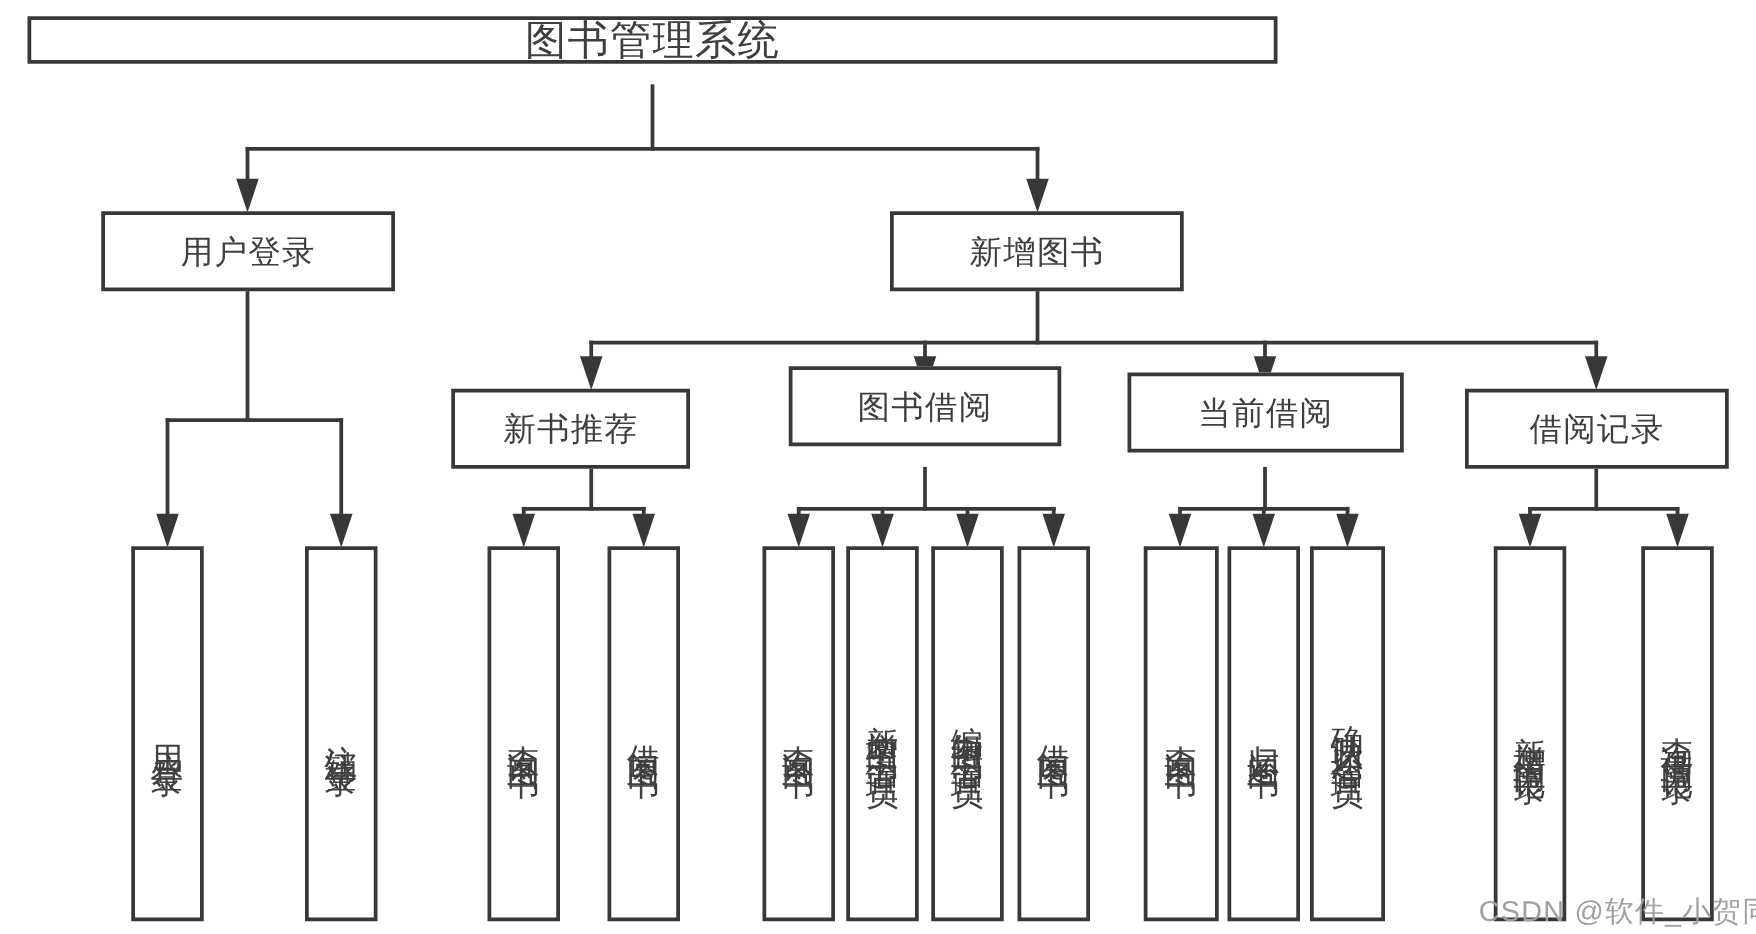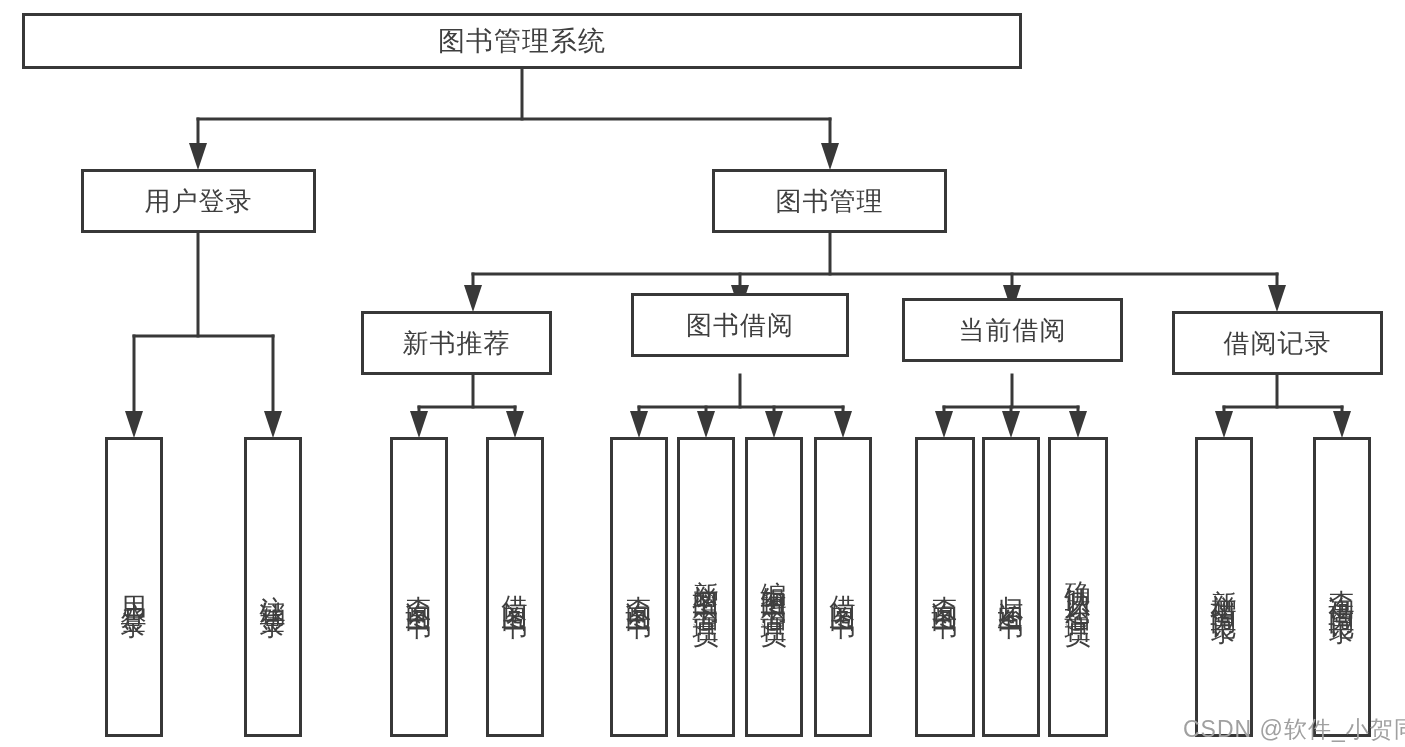--- a/index.html
+++ b/index.html
@@ -39,21 +39,21 @@
     display: flex;
     align-items: center;
     justify-content: center;
     z-index: 2;
   }
   .hbox {
     height: 64px;
     font-size: 26px;
     letter-spacing: 1px;
   }
-  .hbox.root { height: 56px; font-size: 27px; }
+  .hbox.root { height: 38px; font-size: 33px; }
   .vbox {
     top: 437px;
     width: 58px;
     height: 300px;
     font-size: 26px;
   }
   .vbox .label {
     writing-mode: vertical-rl;
     text-orientation: mixed;
     letter-spacing: 6px;
@@ -143,21 +143,21 @@
   </svg>
 
   <div class="node hbox root" style="left:22px; top:13px; width:1000px;">
     <span class="label">图书管理系统</span>
   </div>
 
   <div class="node hbox" style="left:81px; top:169px; width:235px;">
     <span class="label">用户登录</span>
   </div>
   <div class="node hbox" style="left:712px; top:169px; width:235px;">
-    <span class="label">图书管理</span>
+    <span class="label">新增图书</span>
   </div>
 
   <div class="node hbox" style="left:361px; top:311px; width:191px;">
     <span class="label">新书推荐</span>
   </div>
   <div class="node hbox" style="left:631px; top:293px; width:218px;">
     <span class="label">图书借阅</span>
   </div>
   <div class="node hbox" style="left:902px; top:298px; width:221px;">
     <span class="label">当前借阅</span>

